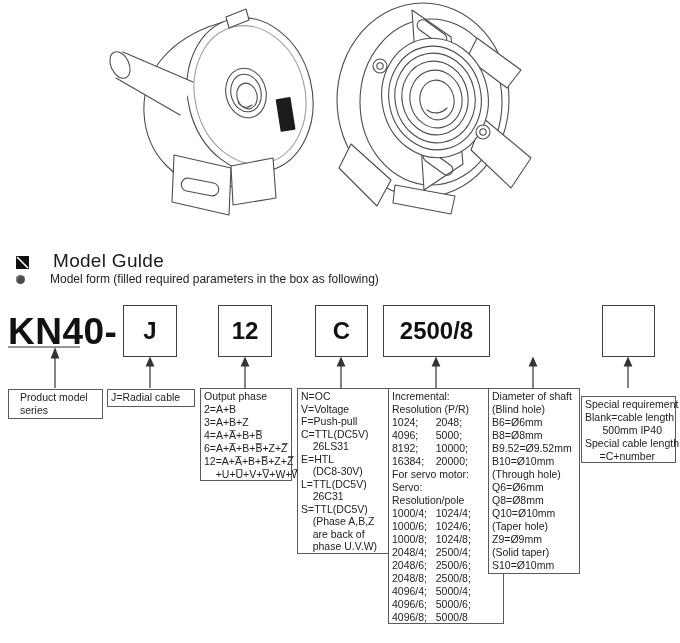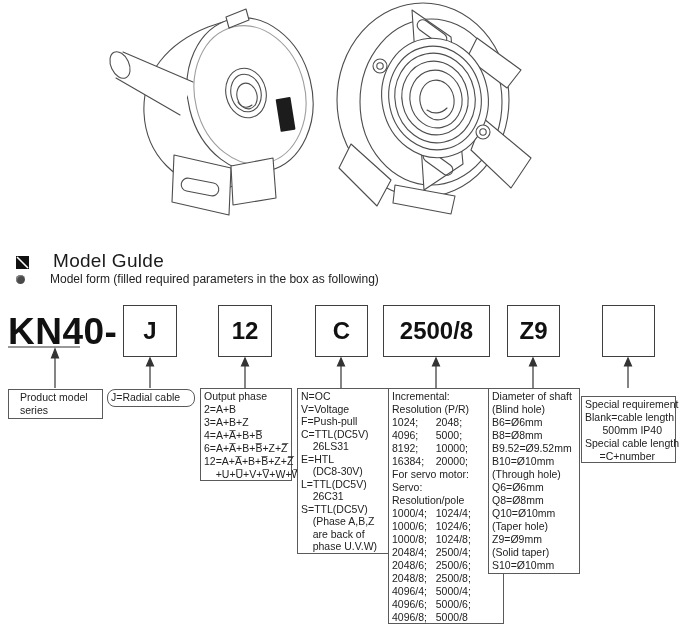--- a/index.html
+++ b/index.html
@@ -21,21 +21,21 @@
   .cb0{left:123px;width:54px;}
   .cb1{left:218px;width:54px;}
   .cb2{left:315px;width:53px;}
   .cb3{left:383px;width:107px;}
   .cb4{left:507px;width:53px;}
   .cb5{left:602px;width:53px;}
   .arrows{position:absolute;left:0;top:0;width:680px;height:643px;pointer-events:none;}
   .desc{position:absolute;border:1px solid #5a5a5a;background:#fff;font-size:10.5px;
         line-height:13px;padding:1px 3px;white-space:pre;color:#222;}
   .d-product{left:8px;top:389px;width:95px;height:30px;padding-left:11px;}
-  .d-cable{left:107px;top:389px;width:88px;height:18px;border-radius:8px;}
+  .d-cable{left:107px;top:389px;width:88px;height:18px;}
   .d-phase{left:200px;top:388px;width:92px;height:93px;}
   .d-signal{left:297px;top:388px;width:92px;height:166px;line-height:12.5px;}
   .d-resolution{left:388px;top:388px;width:116px;height:236px;}
   .d-shaft{left:488px;top:388px;width:92px;height:186px;}
   .d-special{left:581px;top:396px;width:95px;height:67px;}
 </style>
 </head>
 <body>
 
 <div class="page">
@@ -107,21 +107,20 @@
   <div class="sub-header">
     <span class="blt"></span>
     <span class="sub-text">Model form (filled required parameters in the box as following)</span>
   </div>
 
   <div class="prefix">KN40-</div>
   <div class="code-box cb0">J</div>
   <div class="code-box cb1">12</div>
   <div class="code-box cb2">C</div>
   <div class="code-box cb3">2500/8</div>
-  <div class="code-box cb4">Z9</div>
   <div class="code-box cb5"></div>
 
   <svg class="arrows">
     <g stroke="#333" stroke-width="1.2" fill="#333">
       <line x1="8" y1="347" x2="80" y2="347"></line>
       <line x1="55" y1="388" x2="55" y2="356"></line>
         <polygon points="51.5,358 58.5,358 55,349"></polygon>
       <line x1="150" y1="388" x2="150" y2="364"></line>
         <polygon points="146.5,366 153.5,366 150,358"></polygon>
       <line x1="245" y1="388" x2="245" y2="364"></line>

